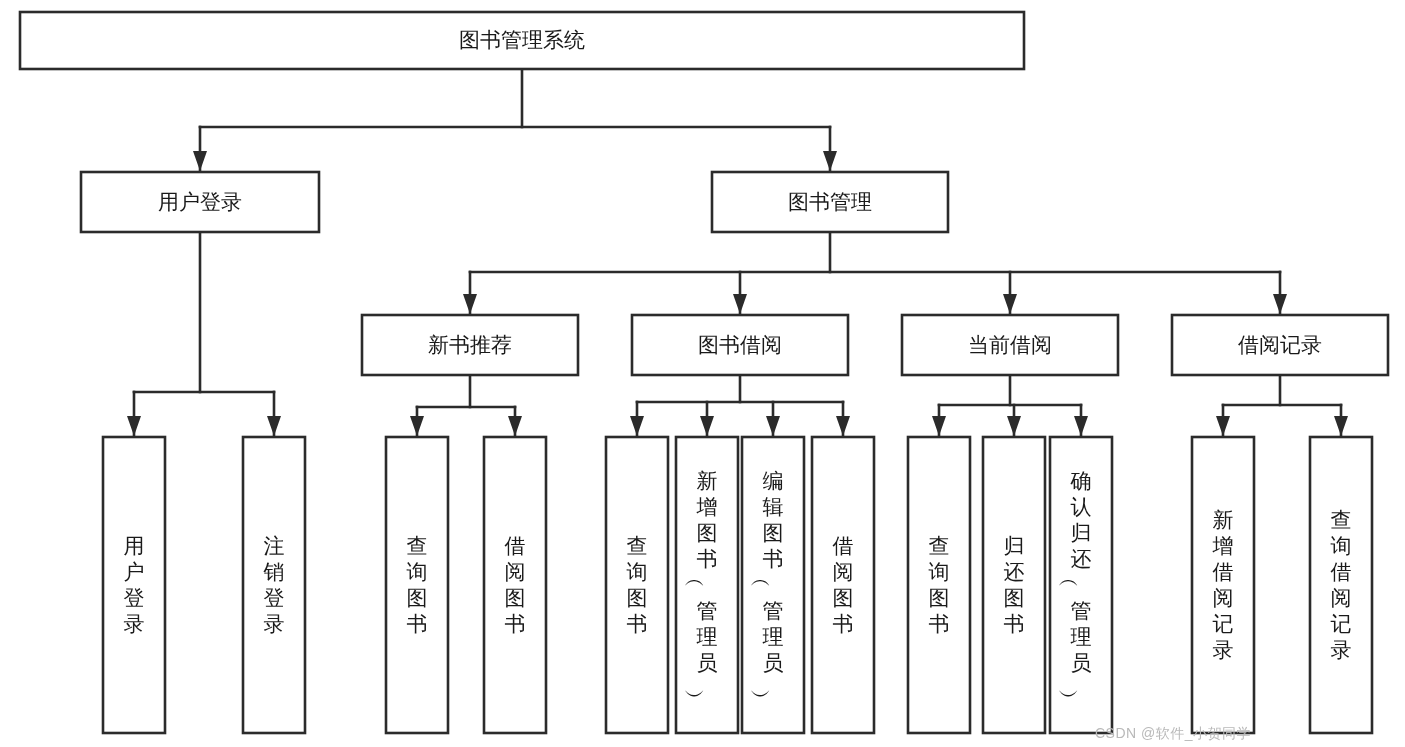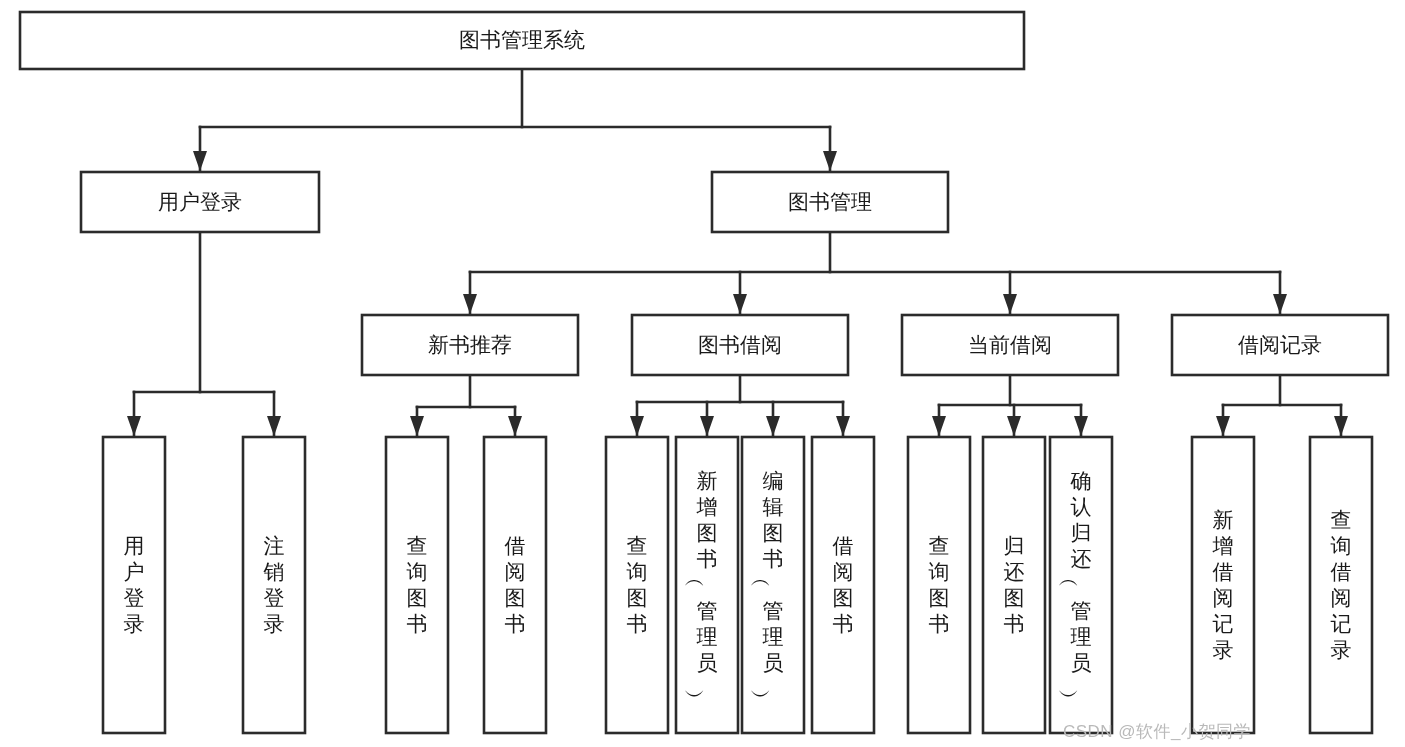--- a/index.html
+++ b/index.html
@@ -52,21 +52,21 @@
     font-family: "Liberation Sans", "DejaVu Sans", sans-serif;
     font-size: 21px;
     fill: #1a1a1a;
     text-anchor: middle;
   }
   .watermark {
     position: absolute;
     right: 12px;
     bottom: 4px;
     font-family: "Liberation Sans", "DejaVu Sans", sans-serif;
-    font-size: 17px;
+    font-size: 14px;
     color: #b9b9b9;
     white-space: nowrap;
     letter-spacing: 0.5px;
   }
 </style>
 </head>
 <body>
 
 <div id="diagram-root">
   <svg id="tree-svg" viewBox="0 0 1405 747" xmlns="http://www.w3.org/2000/svg">

